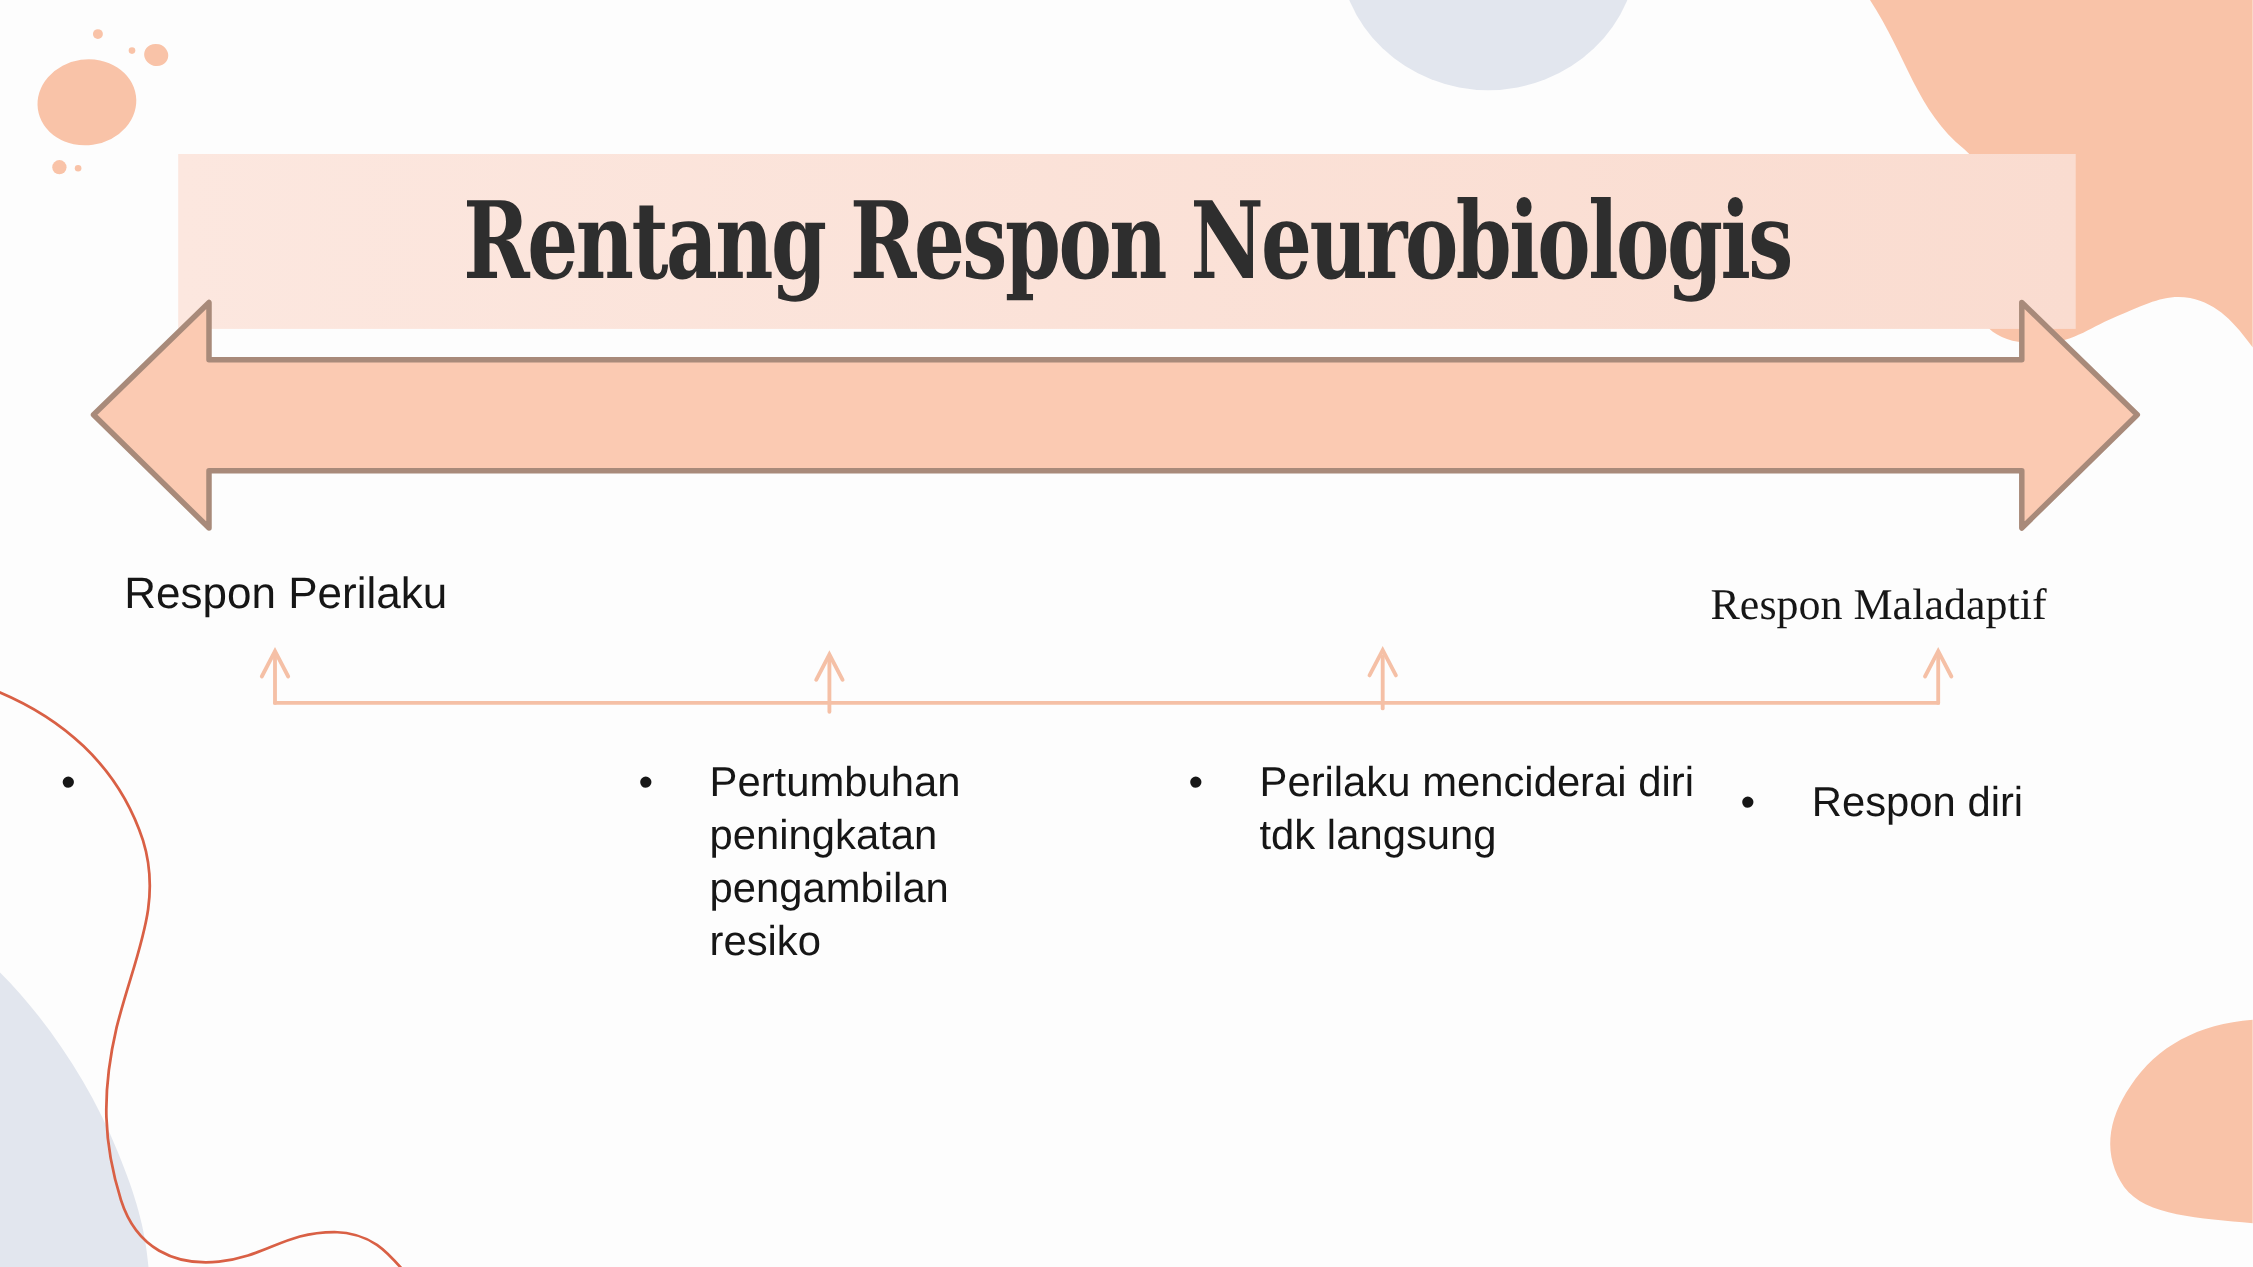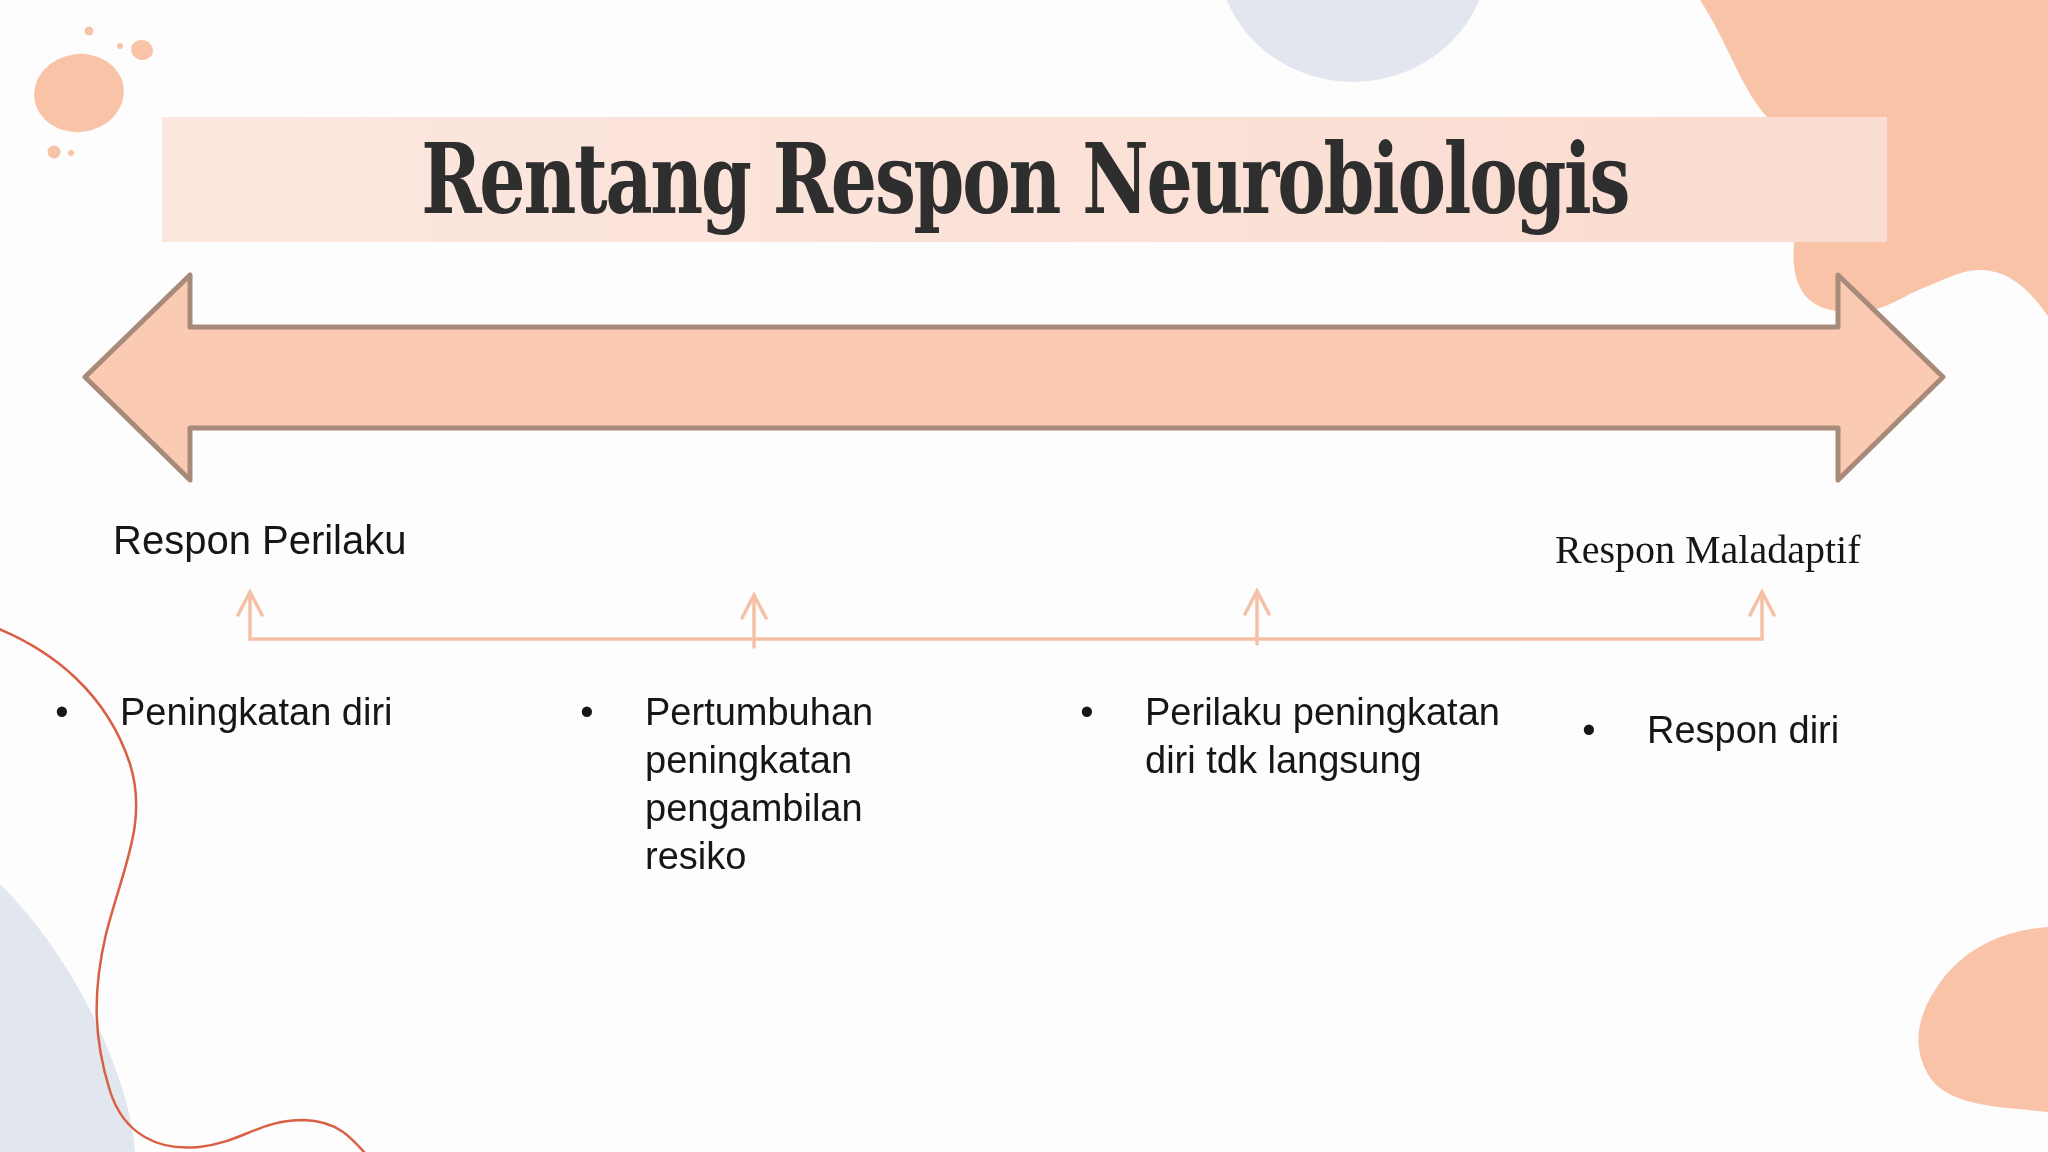--- a/index.html
+++ b/index.html
@@ -20,21 +20,21 @@
     width:2048px;height:1152px;
     font-family:"Liberation Sans", sans-serif;
     background:var(--bg);
   }
   .slide{
     position:absolute;left:0;top:0;width:2048px;height:1152px;
     overflow:hidden;background:var(--bg);
   }
   svg.layer{position:absolute;left:0;top:0;width:2048px;height:1152px;}
   .banner{
-    position:absolute;left:162px;top:117px;width:1725px;height:125px;
+    position:absolute;left:162px;top:140px;width:1725px;height:159px;
     background:linear-gradient(90deg,var(--banner_light),var(--banner_deep));
     display:flex;align-items:center;justify-content:center;text-align:center;
   }
   .title{
     margin:0;
     font-family:"DejaVu Serif","Liberation Serif",serif;
     font-weight:700;
     font-size:97px;
     letter-spacing:-3px;
     color:var(--title_color);
@@ -157,28 +157,27 @@
 
       <g>
         <path d="M 1762,597 L 1762,639"></path>
         <path d="M 1750,615 L 1762,592 L 1774,615"></path>
       </g>
     </g>
   </svg>
 
   <div class="bullet-item item1">
     <span class="dot">•</span>
-    <span class="txt">Peningkatan diri</span>
   </div>
   <div class="bullet-item item2">
     <span class="dot">•</span>
     <span class="txt">Pertumbuhan peningkatan pengambilan resiko</span>
   </div>
   <div class="bullet-item item3">
     <span class="dot">•</span>
-    <span class="txt">Perilaku peningkatan diri tdk langsung</span>
+    <span class="txt">Perilaku menciderai diri tdk langsung</span>
   </div>
   <div class="bullet-item item4">
     <span class="dot">•</span>
     <span class="txt">Respon diri</span>
   </div>
 
 </div>
 
 </body></html>

